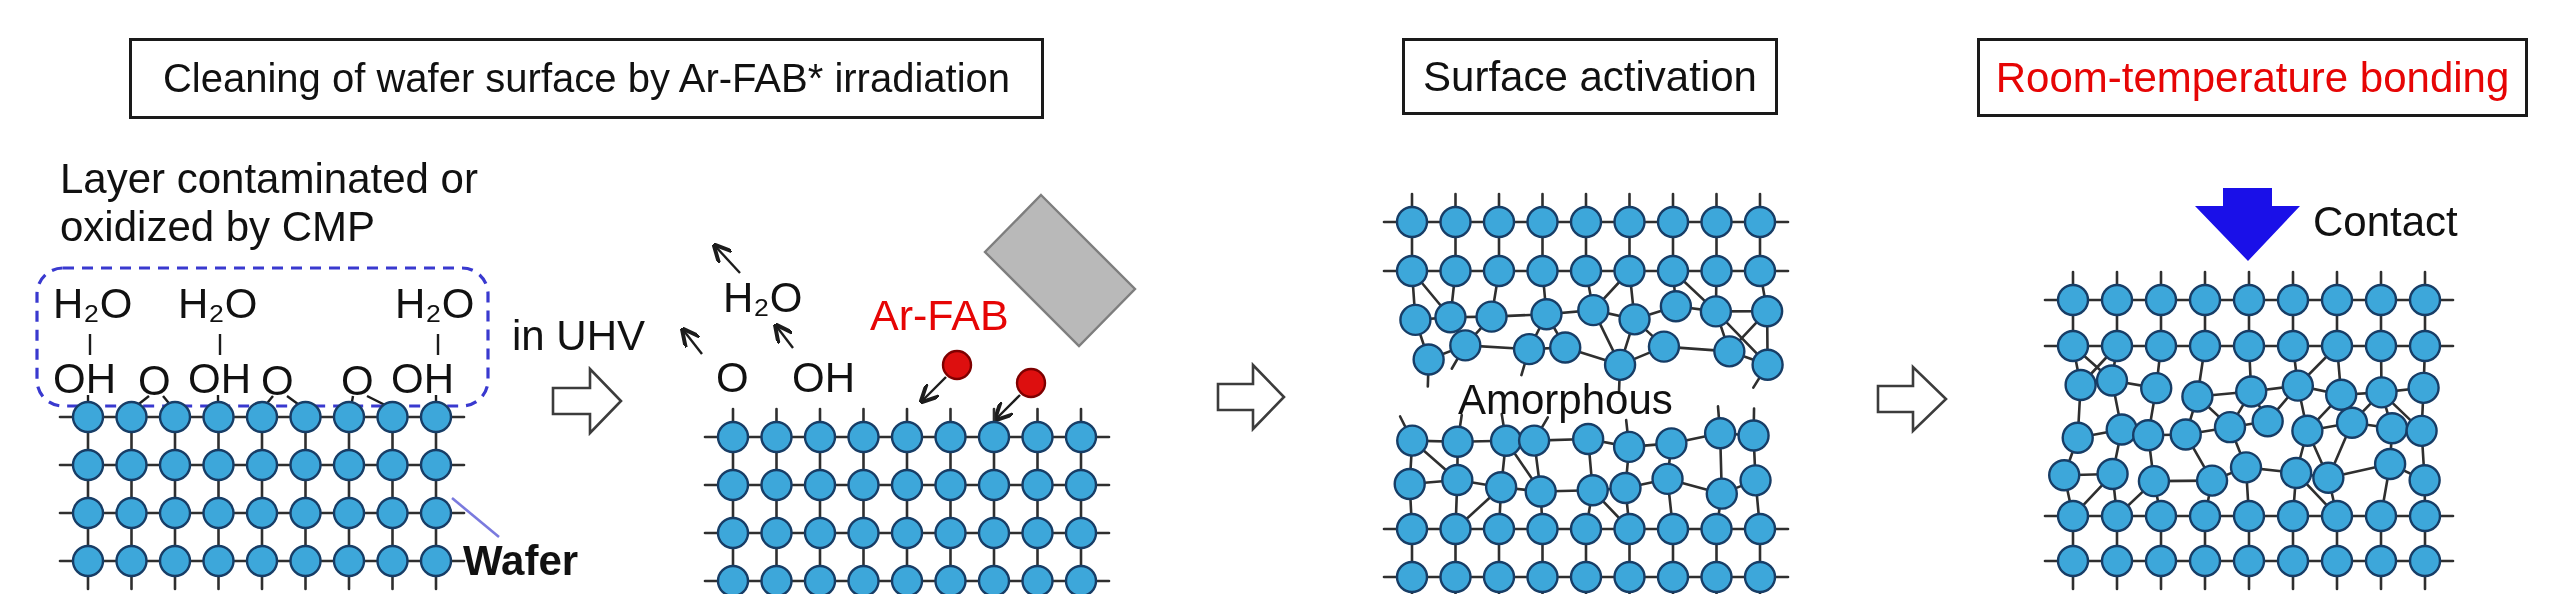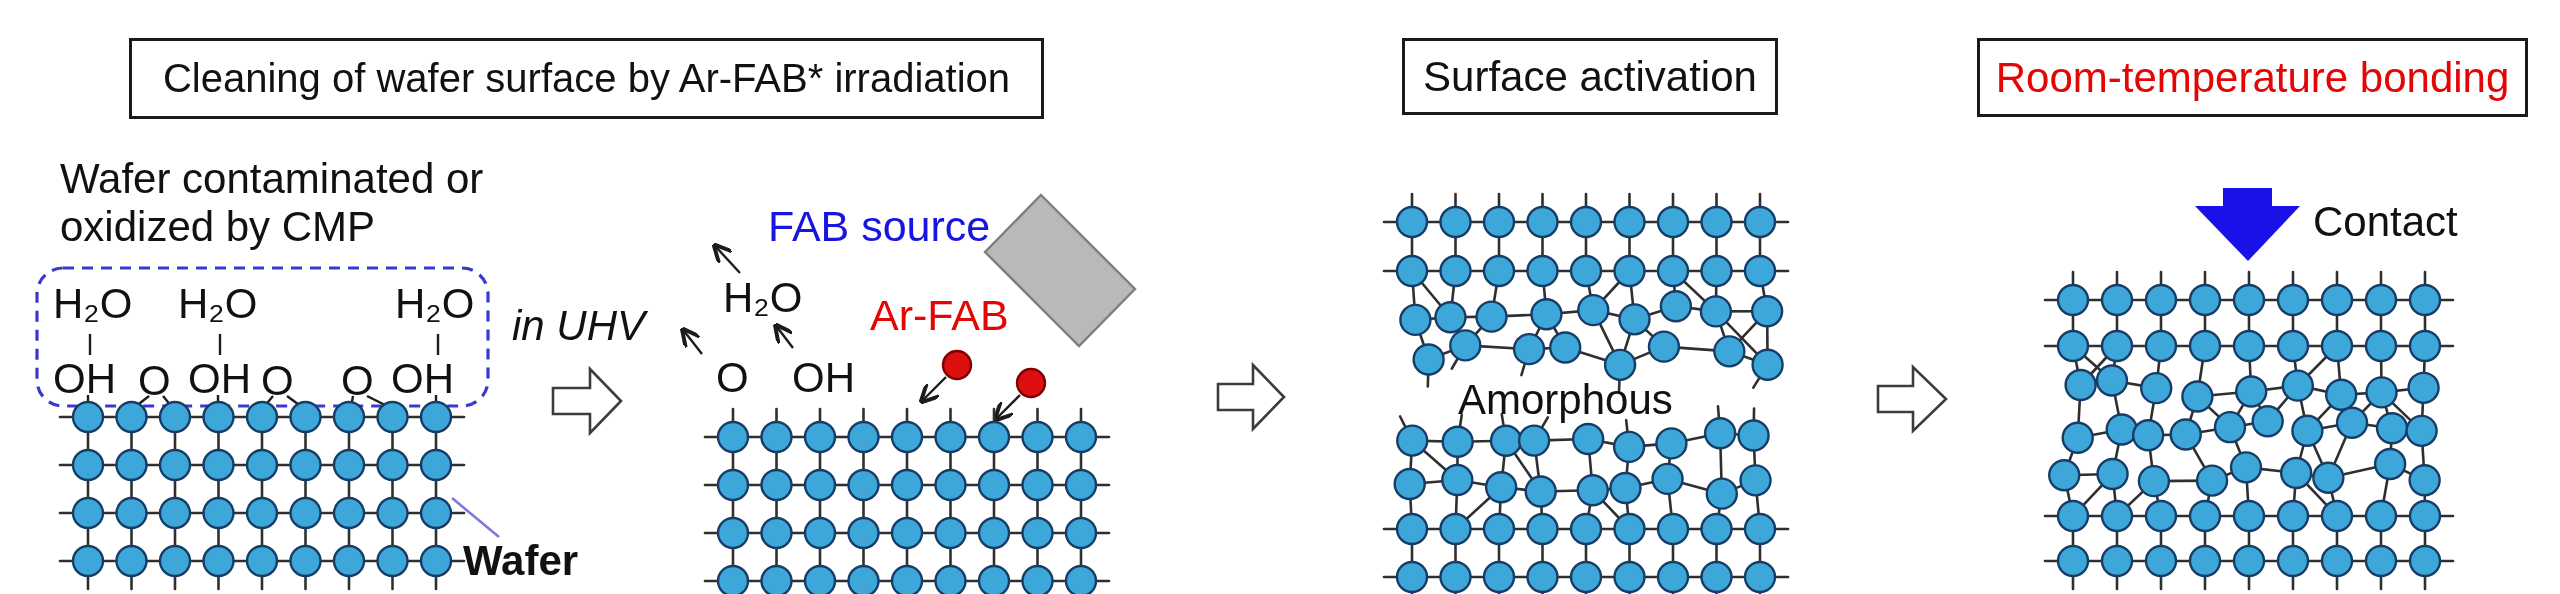--- a/index.html
+++ b/index.html
@@ -619,34 +619,33 @@
         <circle cx="2337" cy="545" r="15" class="atom"></circle>
         <circle cx="2381" cy="545" r="15" class="atom"></circle>
         <circle cx="2425" cy="545" r="15" class="atom"></circle>
       </g>
     </svg>
 
   <div class="titlebox" id="box1">Cleaning of wafer surface by Ar-FAB* irradiation</div>
   <div class="titlebox" id="box4">Room-temperature bonding</div>
   <div class="titlebox" id="box3">Surface activation</div>
 
-  <div class="lbl" id="layer-label">Wafer contaminated or oxidized by CMP</div>
+  <div class="lbl" id="layer-label">Layer contaminated or oxidized by CMP</div>
   <div class="lbl" style="left:53px;top:266px;">H₂O</div>
   <div class="lbl" style="left:178px;top:266px;">H₂O</div>
   <div class="lbl" style="left:395px;top:266px;">H₂O</div>
   <div class="lbl" style="left:53px;top:341px;">OH</div>
   <div class="lbl" style="left:138px;top:343px;">O</div>
   <div class="lbl" style="left:188px;top:341px;">OH</div>
   <div class="lbl" style="left:261px;top:343px;">O</div>
   <div class="lbl" style="left:341px;top:343px;">O</div>
   <div class="lbl" style="left:391px;top:341px;">OH</div>
-  <div class="lbl" style="left:512px;top:288px;font-style:italic;">in UHV</div>
+  <div class="lbl" style="left:512px;top:298px;">in UHV</div>
   <div class="lbl" style="left:463px;top:523px;font-weight:bold;">Wafer</div>
 
-  <div class="lbl blue-t" style="left:768px;top:188px;font-size:43px;">FAB source</div>
   <div class="lbl red-t" style="left:870px;top:277px;font-size:43px;">Ar-FAB</div>
   <div class="lbl" style="left:723px;top:260px;">H₂O</div>
   <div class="lbl" style="left:716px;top:340px;">O</div>
   <div class="lbl" style="left:792px;top:340px;">OH</div>
 
   <div class="lbl" style="left:1458px;top:362px;text-align:center;">Amorphous</div>
   <div class="lbl" style="left:2313px;top:184px;">Contact</div>
 
 </div>
 

